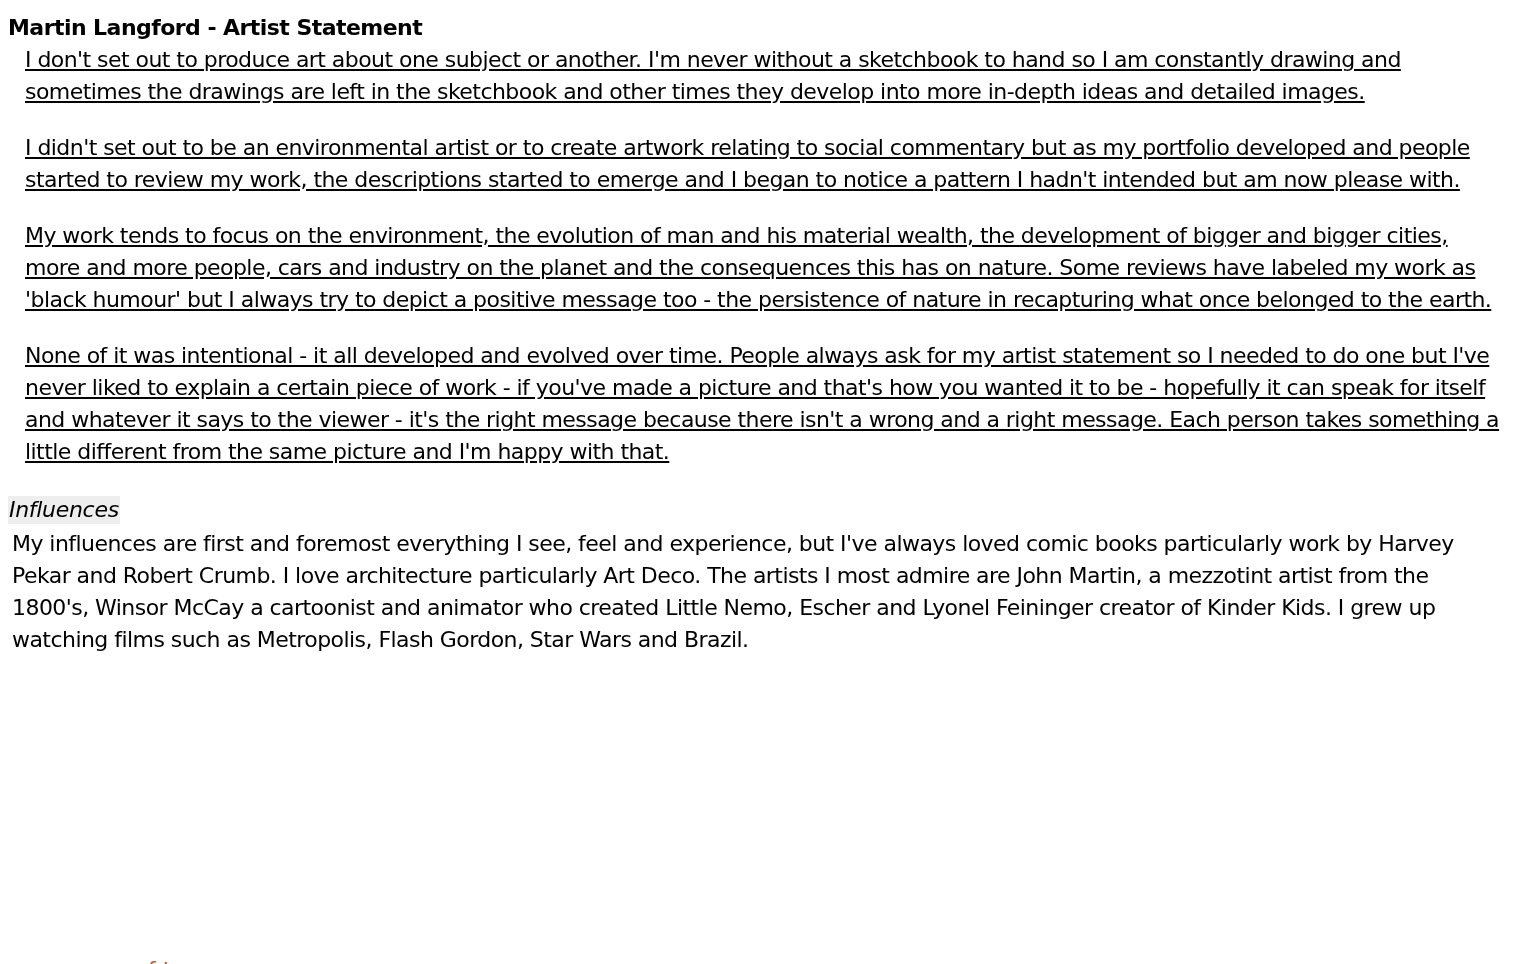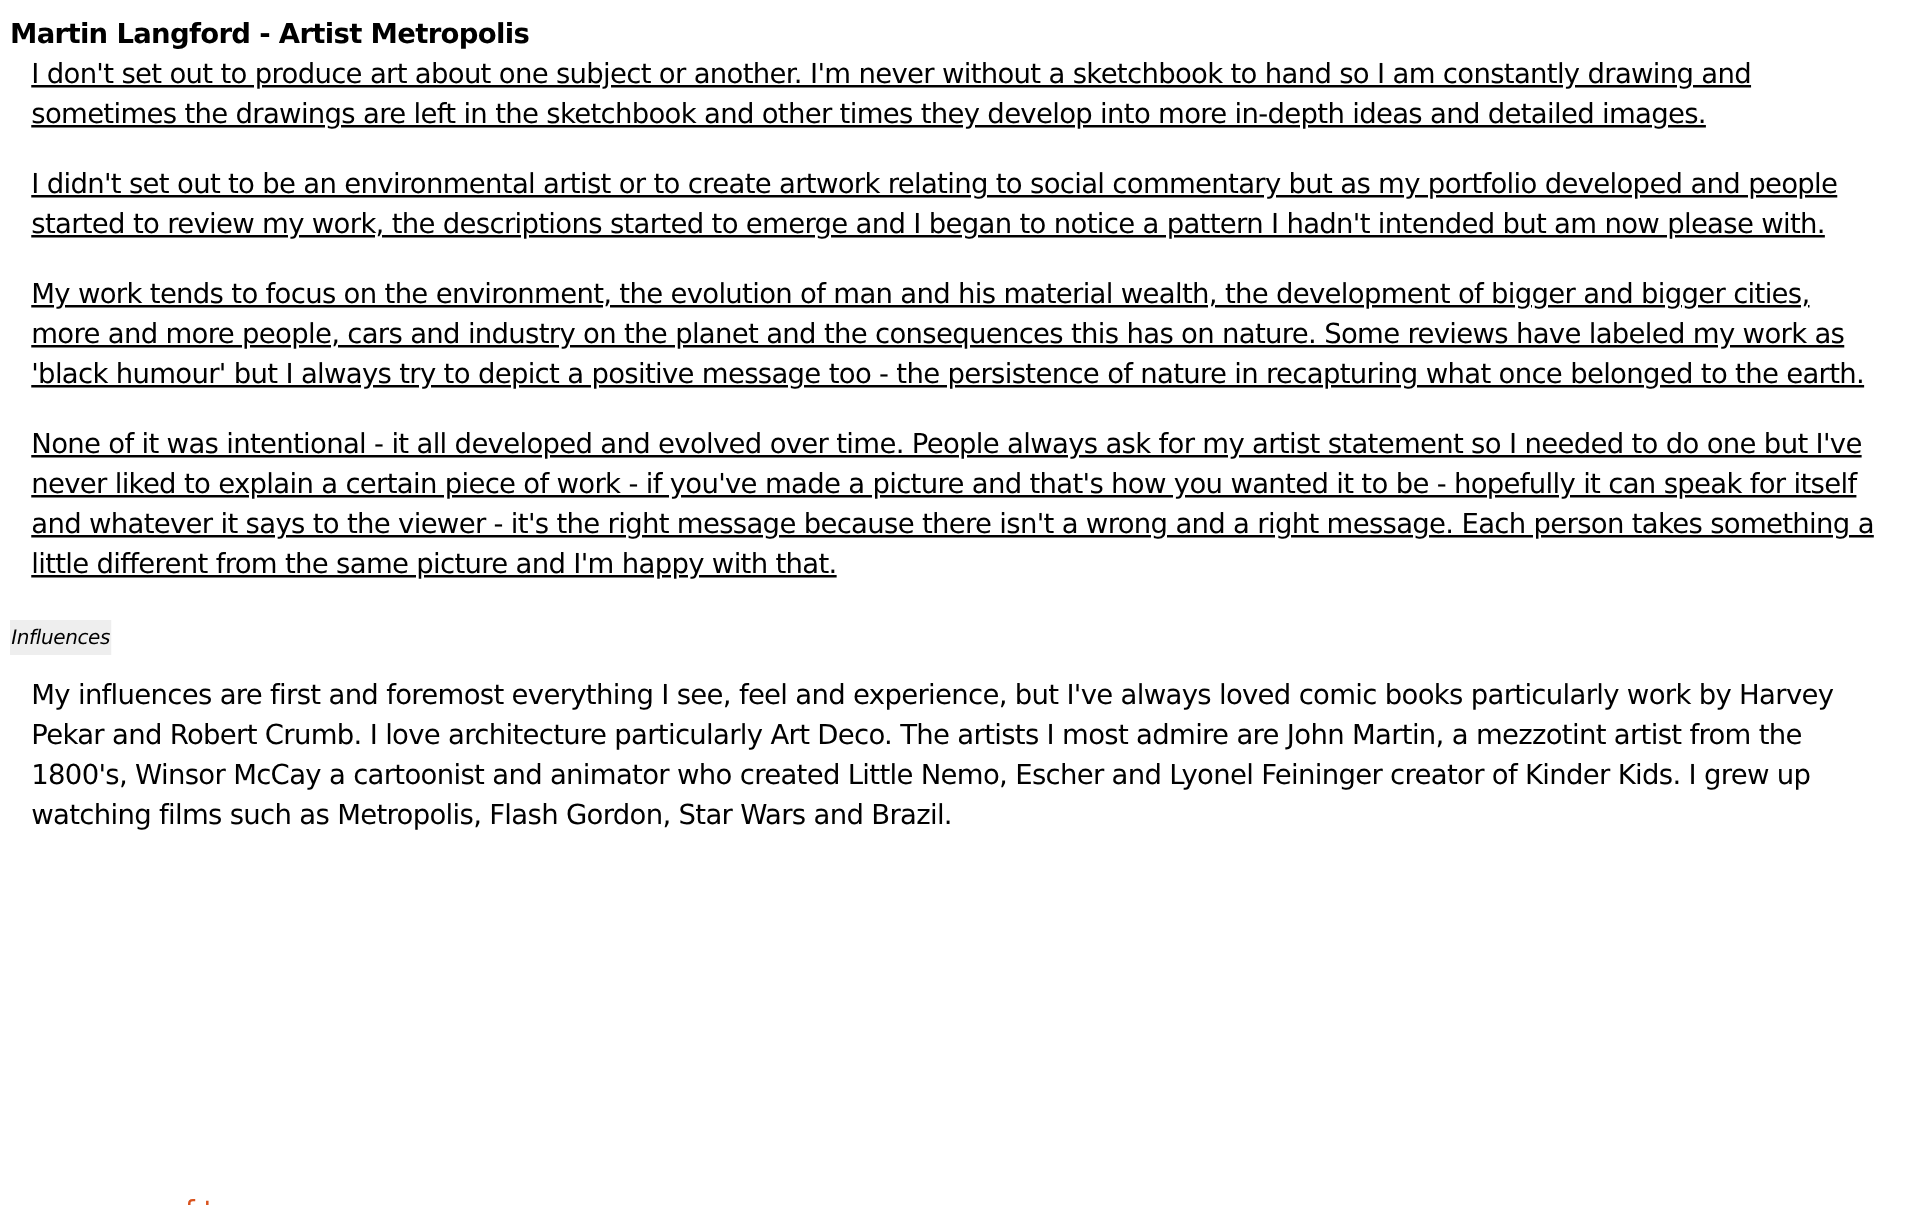--- a/index.html
+++ b/index.html
@@ -19,41 +19,41 @@
       position: absolute;
       left: 8px;
       top: 12px;
       width: 1500px;
     }
     .text {
       font-size: 22px;
       line-height: 32px;
       letter-spacing: -0.55px;
       word-spacing: 0px;
-      margin: 17px;
+      margin: 4px;
     }
     .title {
       font-weight: bold;
       font-size: 22px;
       line-height: 32px;
       letter-spacing: -0.55px;
       margin: 0;
     }
     .para {
       margin: 0 0 24px 17px;
       text-decoration: underline;
     }
     .first-para {
       margin-top: 0;
     }
     .influences-heading {
       display: inline-block;
       font-style: italic;
       background: #eeeeee;
-      font-size: 16px;
+      font-size: 22px;
       line-height: 28px;
       padding: 0 1px;
       margin: 0;
       letter-spacing: -0.3px;
     }
     .influences-wrap {
       margin-top: 0;
       height: 32px;
       display: flex;
       align-items: flex-end;
@@ -72,21 +72,21 @@
       font-size: 22px;
       line-height: 32px;
       margin-top: -1px;
       padding-left: 140px;
     }
   </style>
 </head>
 <body>
 
 <div class="page">
-  <h1 class="title">Martin Langford - Artist Metropolis</h1>
+  <h1 class="title">Martin Langford - Artist Statement</h1>
 
   <p class="text para first-para">I don't set out to produce art about one subject or another. I'm never without a sketchbook to hand so I am constantly drawing and sometimes the drawings are left in the sketchbook and other times they develop into more in-depth ideas and detailed images.</p>
   <p class="text para">I didn't set out to be an environmental artist or to create artwork relating to social commentary but as my portfolio developed and people started to review my work, the descriptions started to emerge and I began to notice a pattern I hadn't intended but am now please with.</p>
   <p class="text para">My work tends to focus on the environment, the evolution of man and his material wealth, the development of bigger and bigger cities, more and more people, cars and industry on the planet and the consequences this has on nature. Some reviews have labeled my work as 'black humour' but I always try to depict a positive message too - the persistence of nature in recapturing what once belonged to the earth.</p>
   <p class="text para">None of it was intentional - it all developed and evolved over time. People always ask for my artist statement so I needed to do one but I've never liked to explain a certain piece of work - if you've made a picture and that's how you wanted it to be - hopefully it can speak for itself and whatever it says to the viewer - it's the right message because there isn't a wrong and a right message. Each person takes something a little different from the same picture and I'm happy with that.</p>
 
   <div class="influences-wrap">
     <span class="influences-heading">Influences</span>
   </div>
   <p class="text">My influences are first and foremost everything I see, feel and experience, but I've always loved comic books particularly work by Harvey Pekar and Robert Crumb. I love architecture particularly Art Deco. The artists I most admire are John Martin, a mezzotint artist from the 1800's, Winsor McCay a cartoonist and animator who created Little Nemo, Escher and Lyonel Feininger creator of Kinder Kids. I grew up watching films such as Metropolis, Flash Gordon, Star Wars and Brazil.</p>

